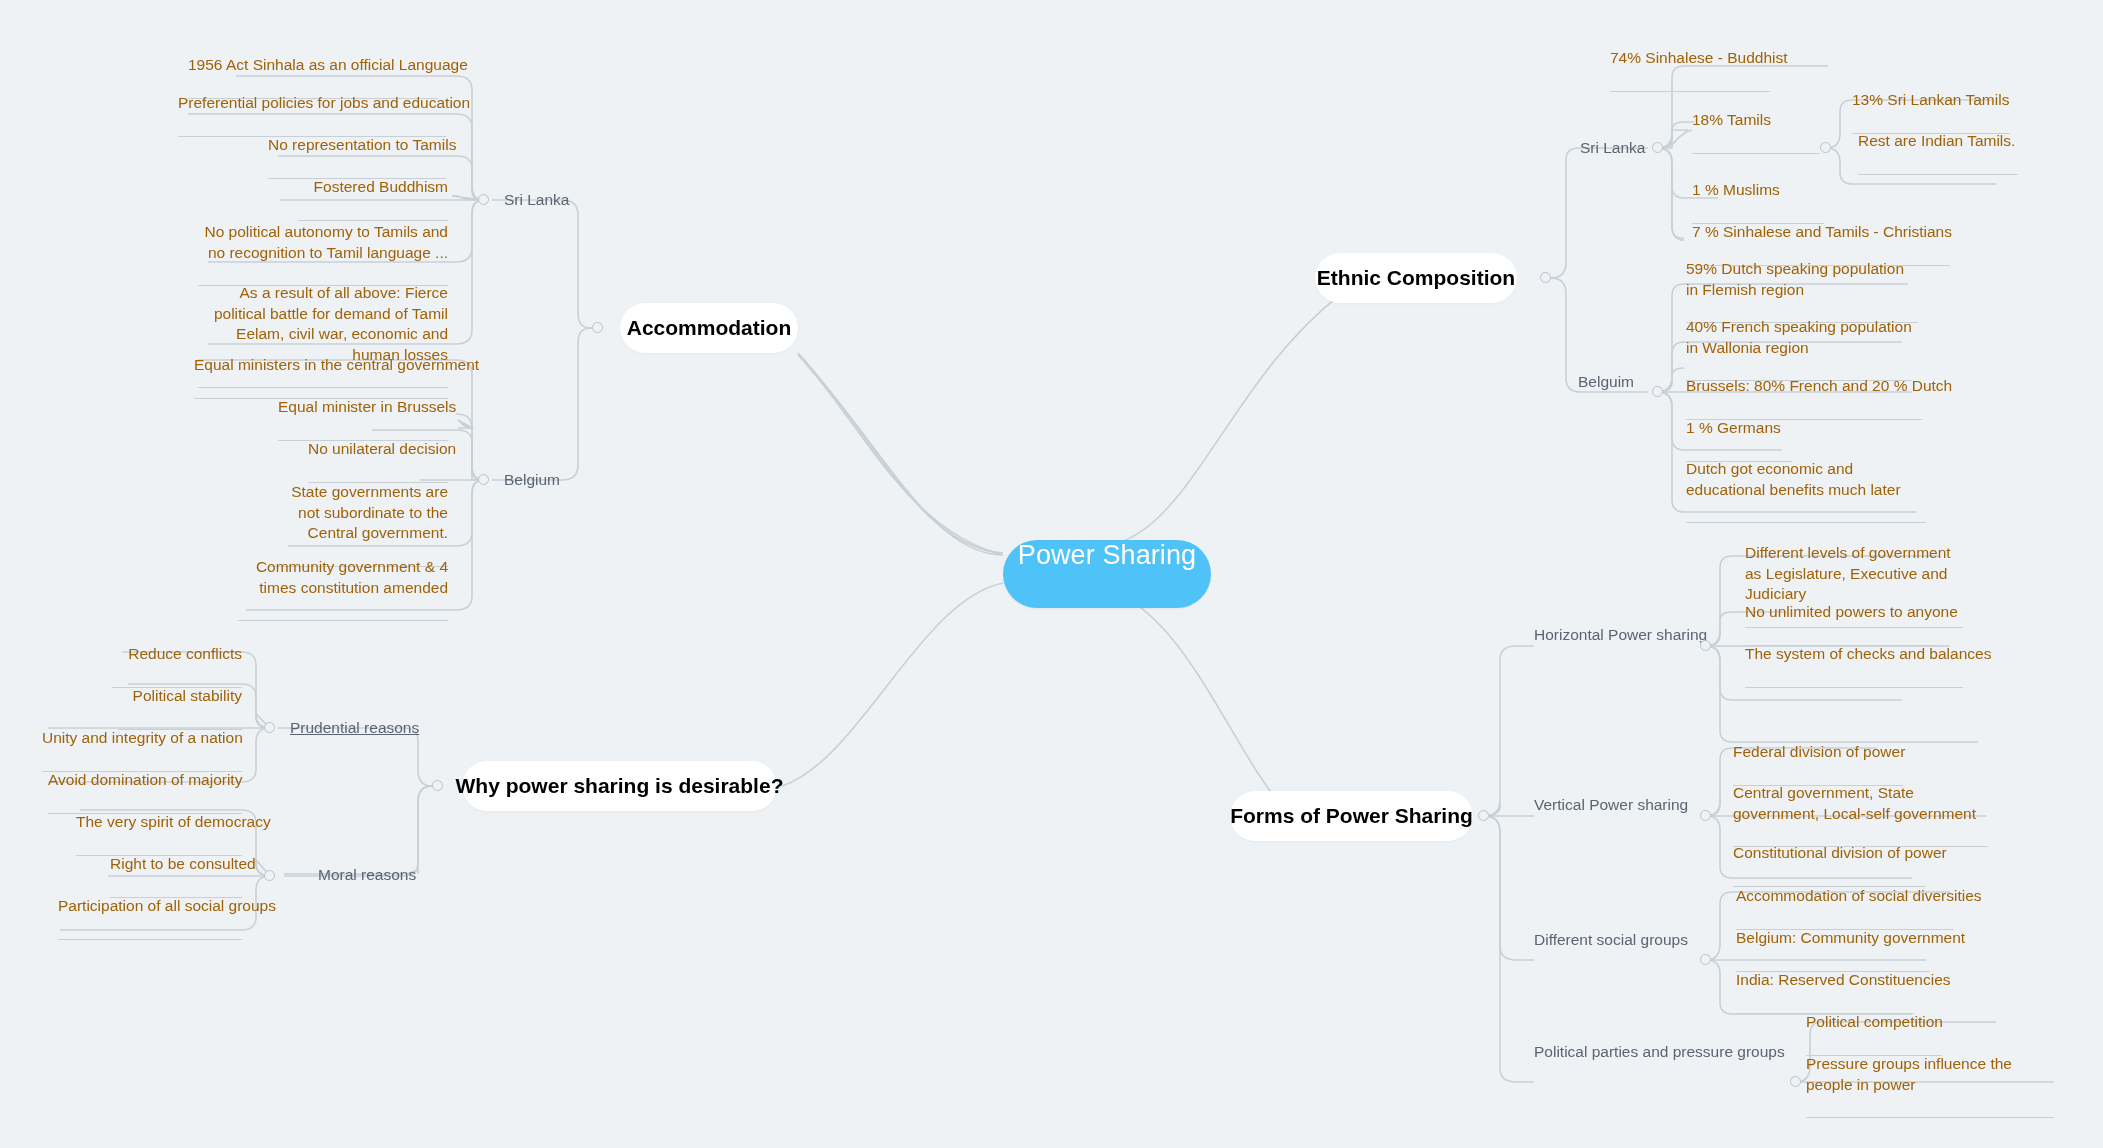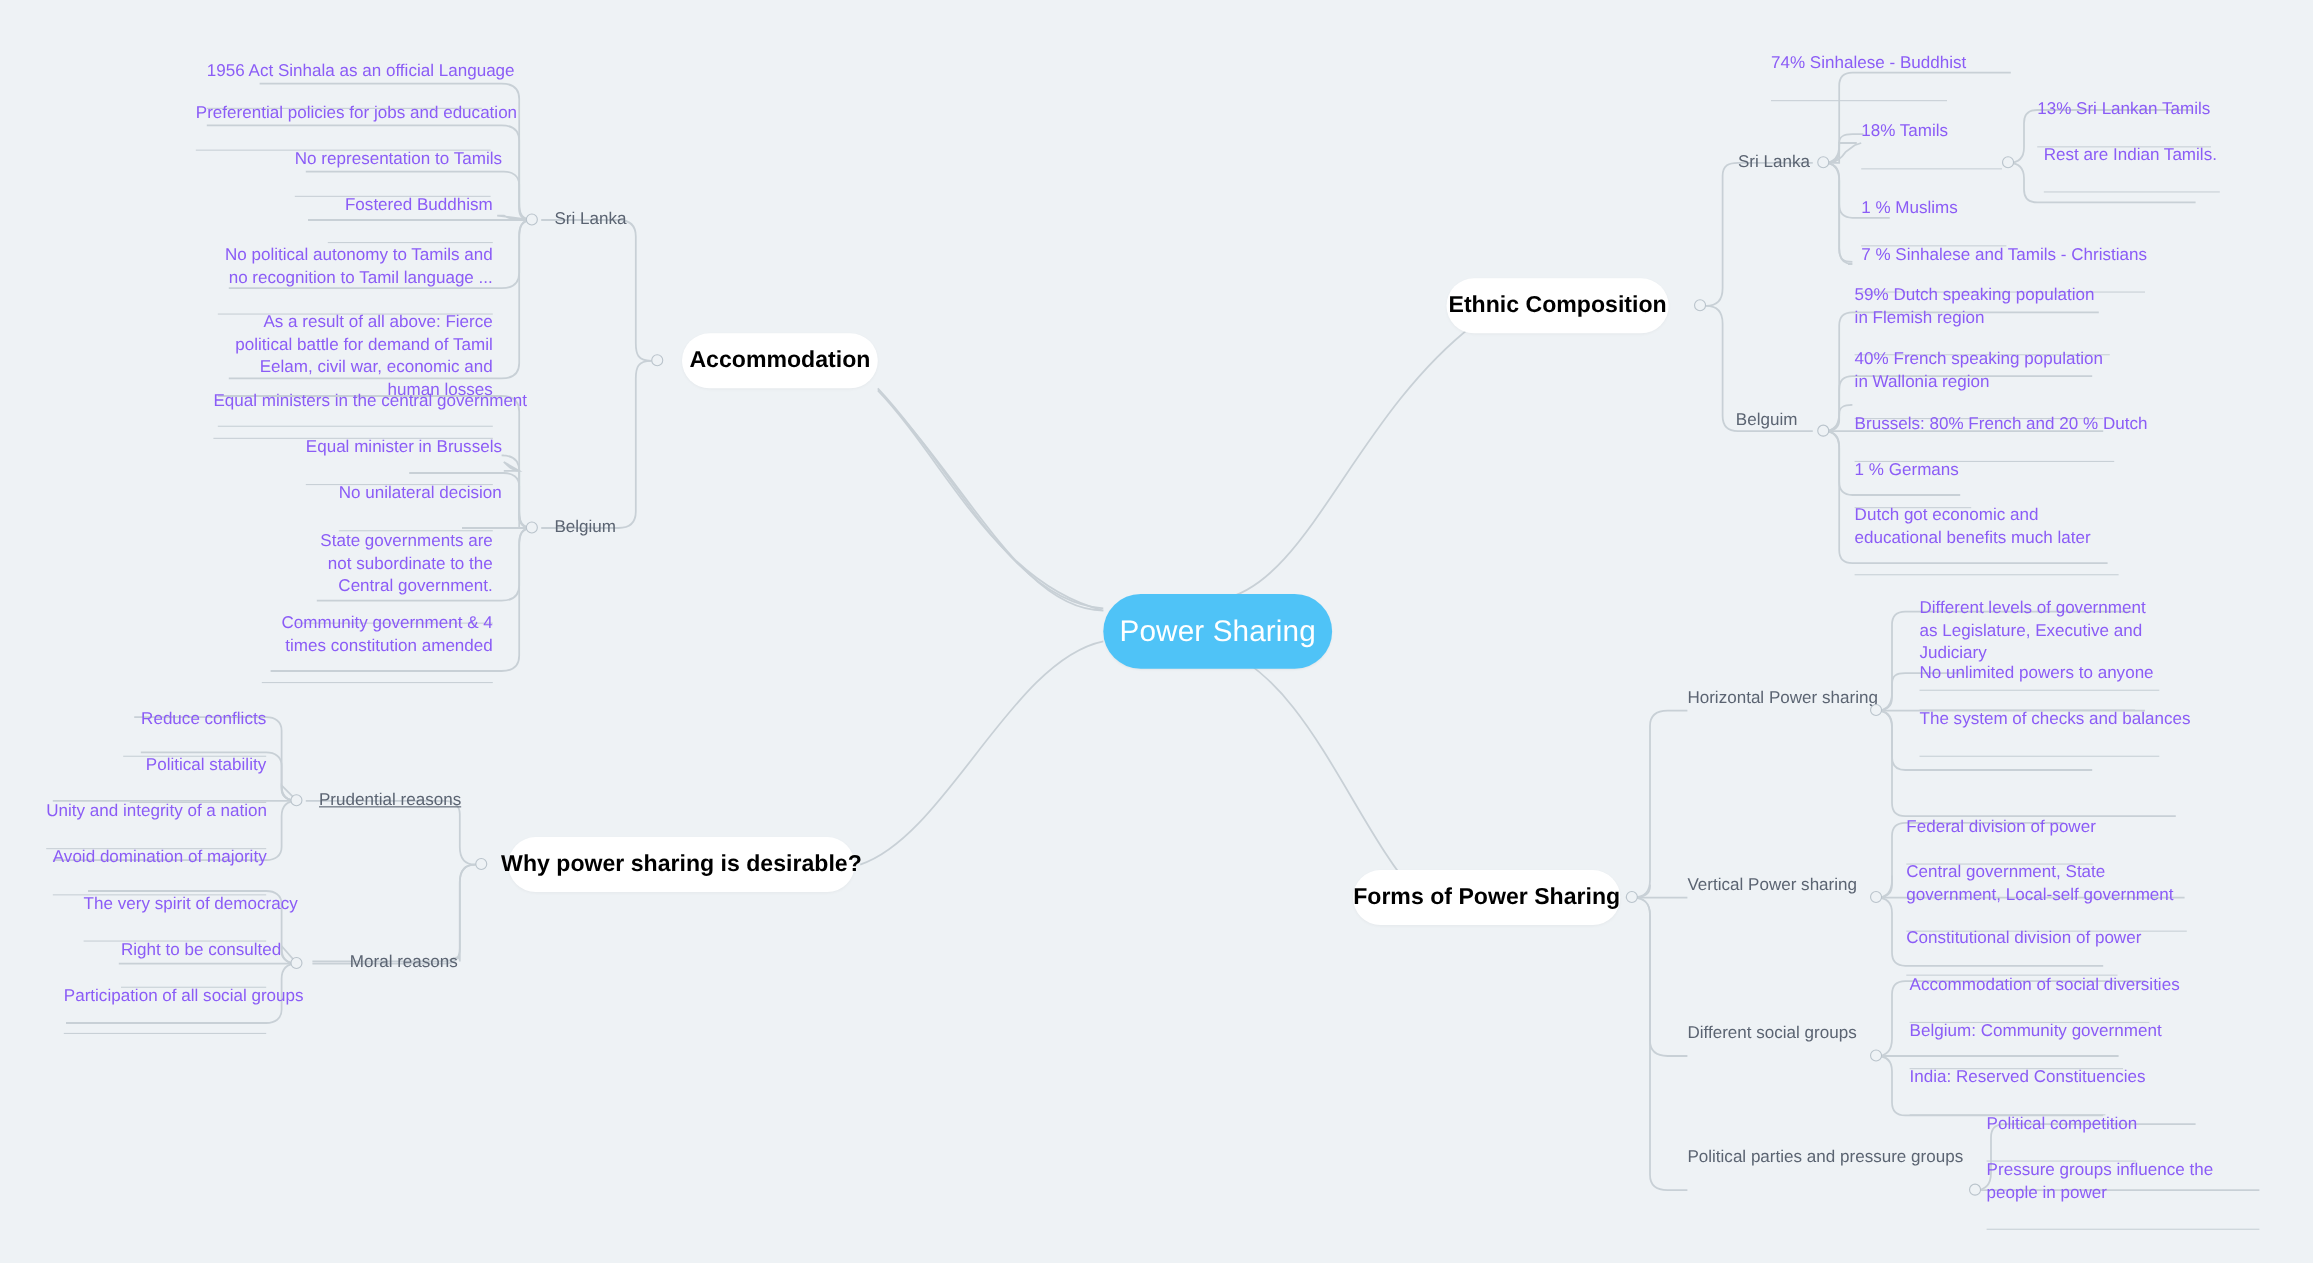--- a/index.html
+++ b/index.html
@@ -26,21 +26,20 @@
   
   .root-node {
     position: absolute;
     background: #4fc3f7;
     color: #ffffff;
     border-radius: 40px;
     font-size: 27px;
     font-weight: 400;
     letter-spacing: 0.1px;
     display: flex;
-    align-items: center;
     justify-content: center;
     white-space: nowrap;
     box-shadow: 0 1px 2px rgba(0,0,0,0.05);
   }
 
   
   .topic-node {
     position: absolute;
     background: #ffffff;
     color: #000000;
@@ -59,21 +58,21 @@
     position: absolute;
     color: #5b6472;
     font-size: 15.5px;
     line-height: 1.32;
     white-space: nowrap;
   }
 
   
   .leaf-node {
     position: absolute;
-    color: #8b5cf6;
+    color: #a16207;
     font-size: 15.5px;
     line-height: 1.33;
     border-bottom: 1.3px solid #c8d0d6;
     padding-bottom: 22px;
     box-sizing: border-box;
   }
   .leaf-node.right  { text-align: left; }
   .leaf-node.left   { text-align: right; }
   .leaf-node.nowrap { white-space: nowrap; }
 

